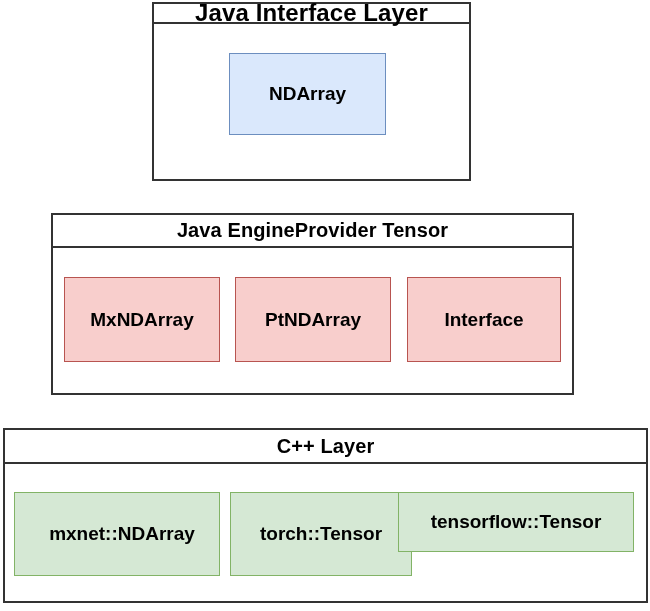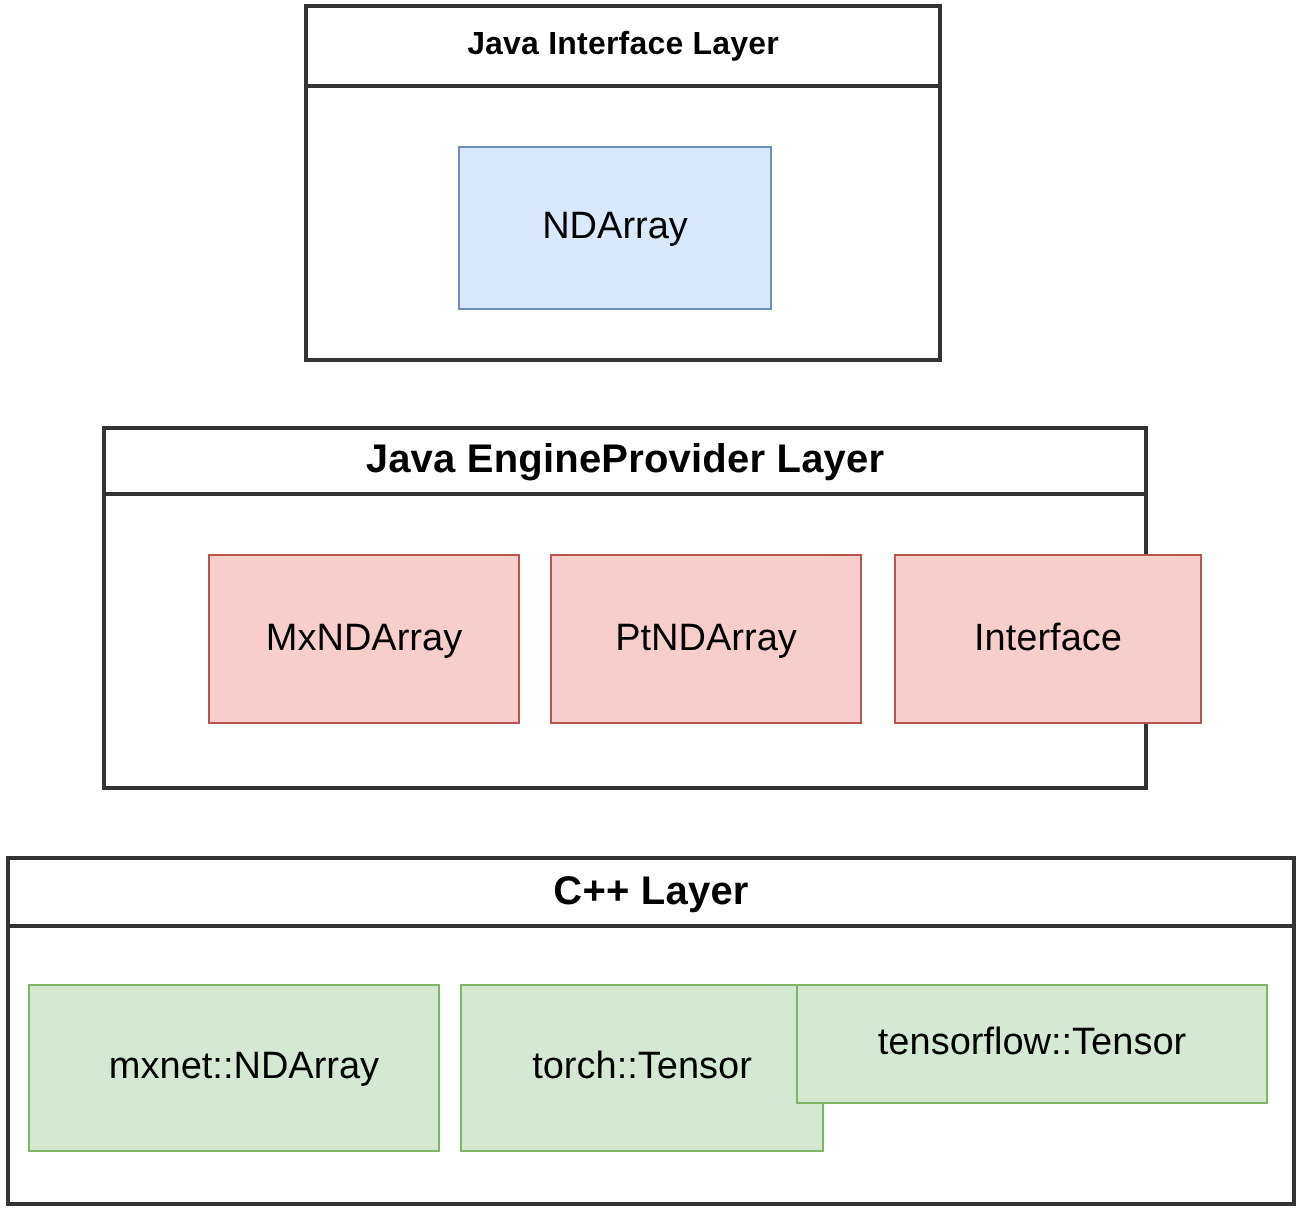--- a/index.html
+++ b/index.html
@@ -53,22 +53,22 @@
   }
 
   
   #layer-interface {
     left: 152px;
     top: 2px;
     width: 319px;
     height: 179px;
   }
   #layer-interface > .layer-title {
-    height: 40px;
-    font-size: 16px;
+    height: 20px;
+    font-size: 24px;
   }
   #layer-interface > .layer-body {
     height: 147px;
   }
 
   #layer-engine {
     left: 51px;
     top: 213px;
     width: 523px;
     height: 182px;
@@ -100,33 +100,32 @@
     position: absolute;
     box-sizing: border-box;
     border-width: 1px;
     border-style: solid;
     display: flex;
     align-items: center;
     justify-content: center;
     text-align: center;
     color: #000000;
     font-size: 19px;
-    font-weight: normal;
+    font-weight: bold;
     white-space: nowrap;
     overflow: hidden;
   }
 
   .node-blue {
     background: #dae8fc;
     border-color: #6c8ebf;
   }
   .node-pink {
     background: #f8cecc;
     border-color: #b85450;
-    margin-left: 40px;
   }
   .node-green {
     background: #d5e8d4;
     border-color: #82b366;
   }
 
   
   #node-ndarray {
     left: 75px;
     top: 29px;
@@ -150,21 +149,21 @@
 <div class="diagram-canvas">
 
   <div class="layer" id="layer-interface">
     <div class="layer-title">Java Interface Layer</div>
     <div class="layer-body">
       <div class="node node-blue" id="node-ndarray">NDArray</div>
     </div>
   </div>
 
   <div class="layer" id="layer-engine">
-    <div class="layer-title">Java EngineProvider Layer</div>
+    <div class="layer-title">Java EngineProvider Tensor</div>
     <div class="layer-body">
       <div class="node node-pink" id="node-mxndarray">MxNDArray</div>
       <div class="node node-pink" id="node-ptndarray">PtNDArray</div>
       <div class="node node-pink" id="node-tfndarray">Interface</div>
     </div>
   </div>
 
   <div class="layer" id="layer-cpp">
     <div class="layer-title">C++ Layer</div>
     <div class="layer-body">

